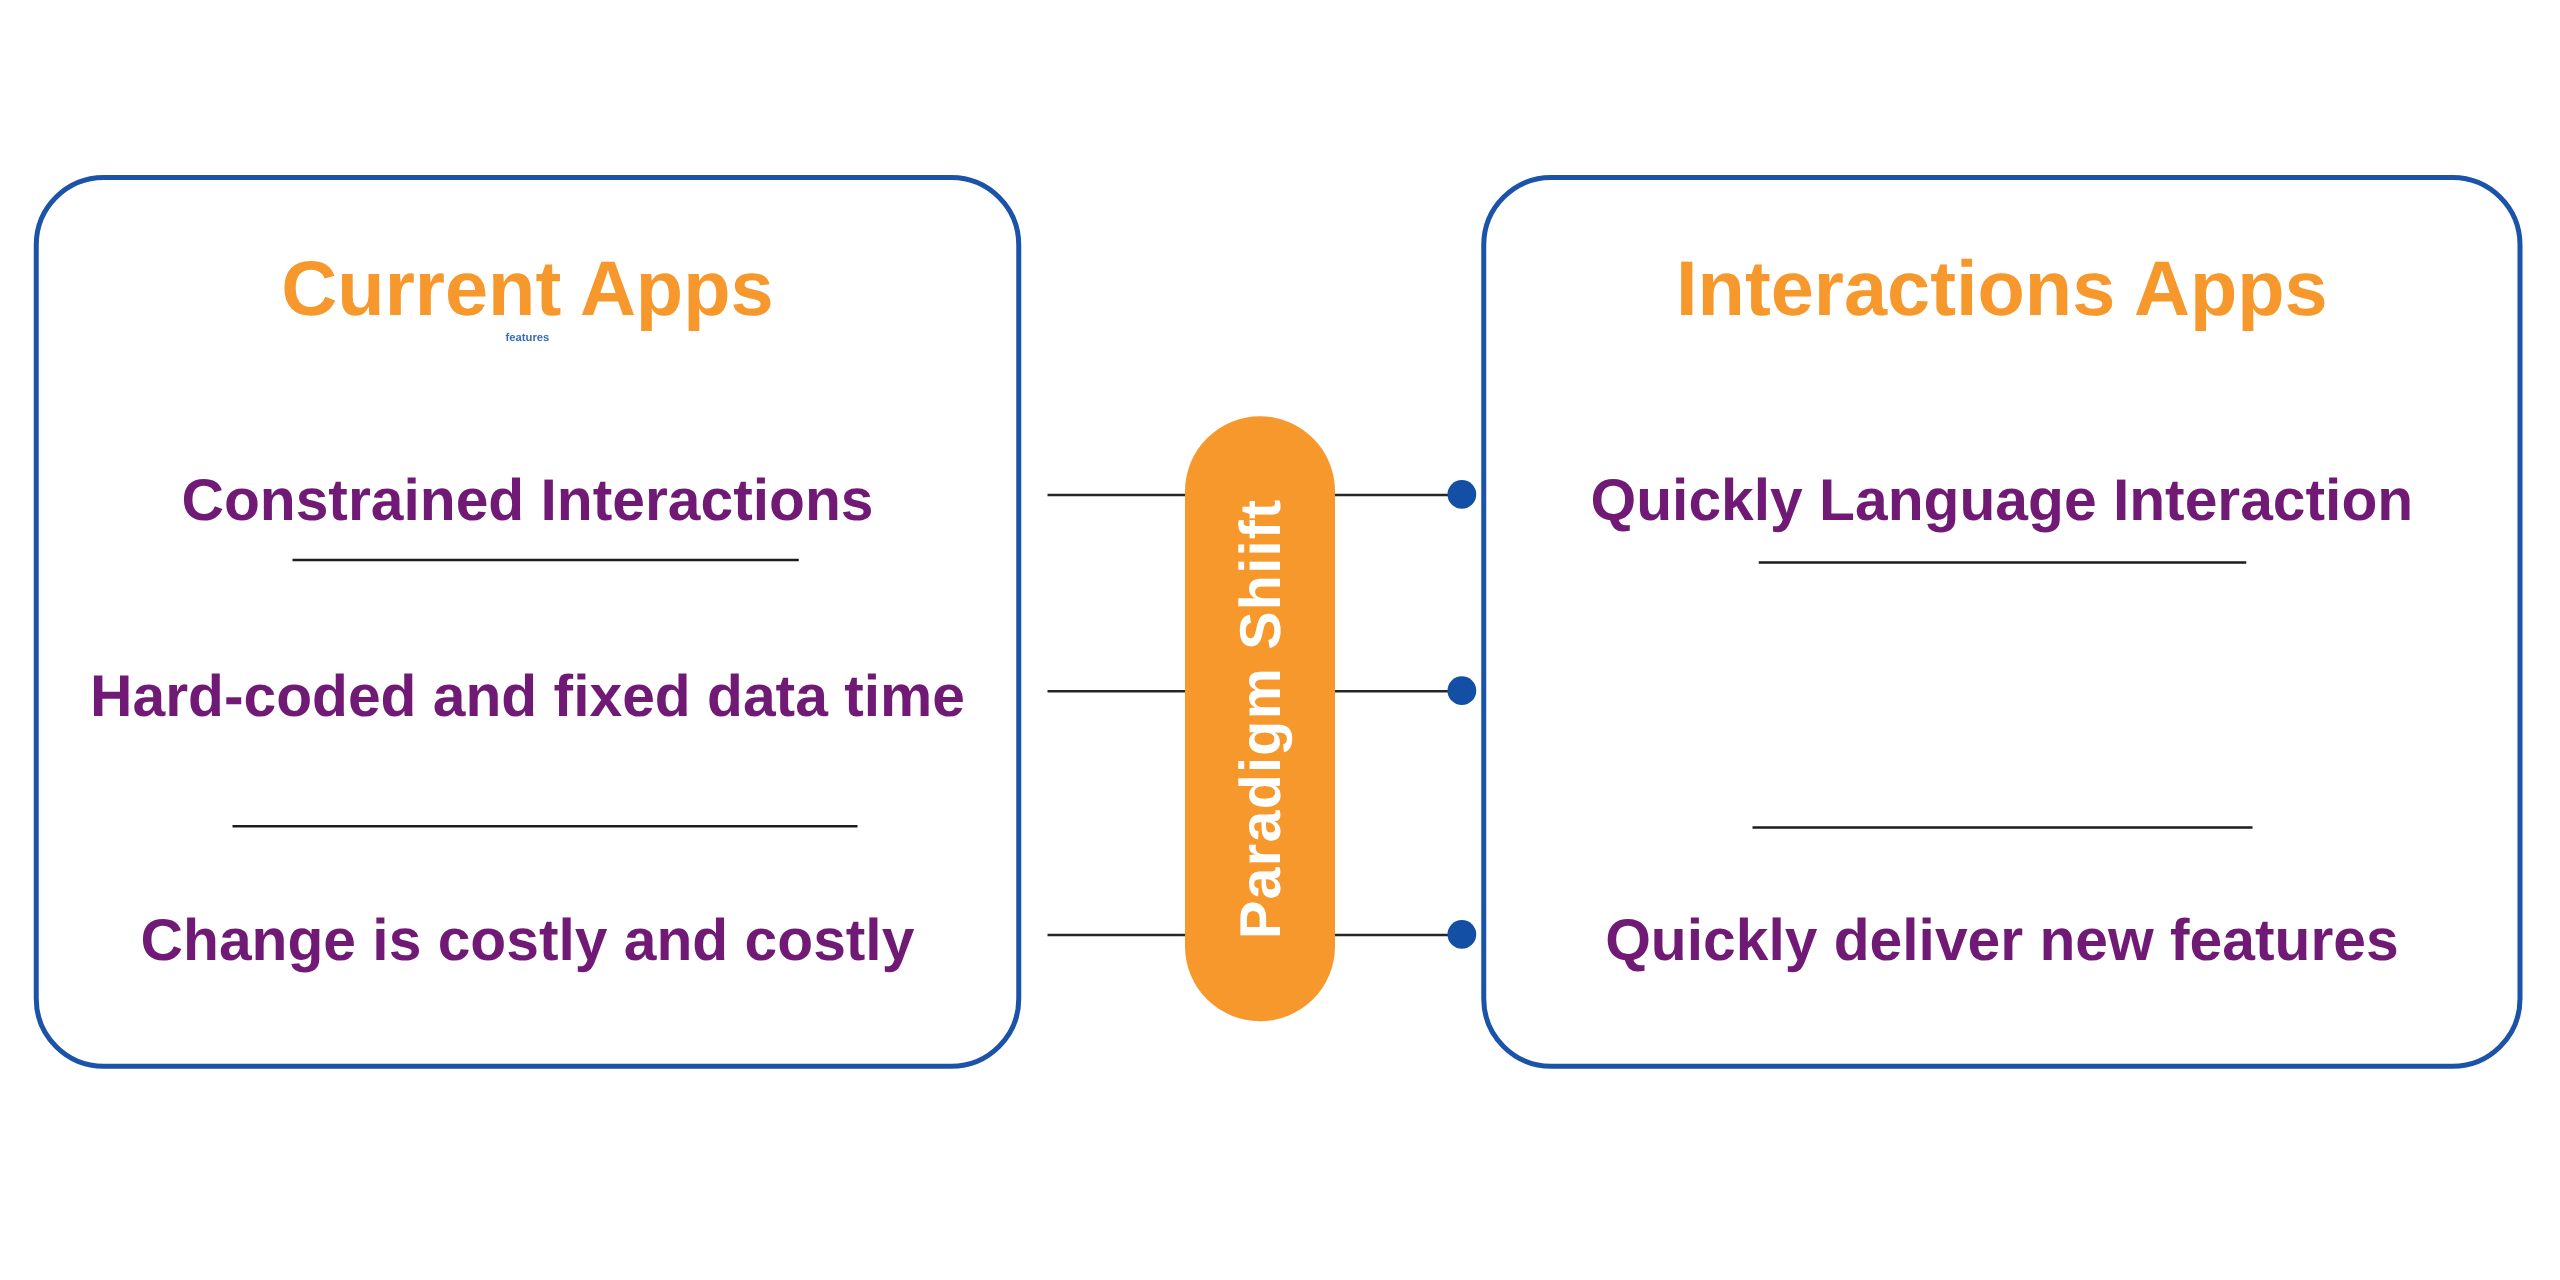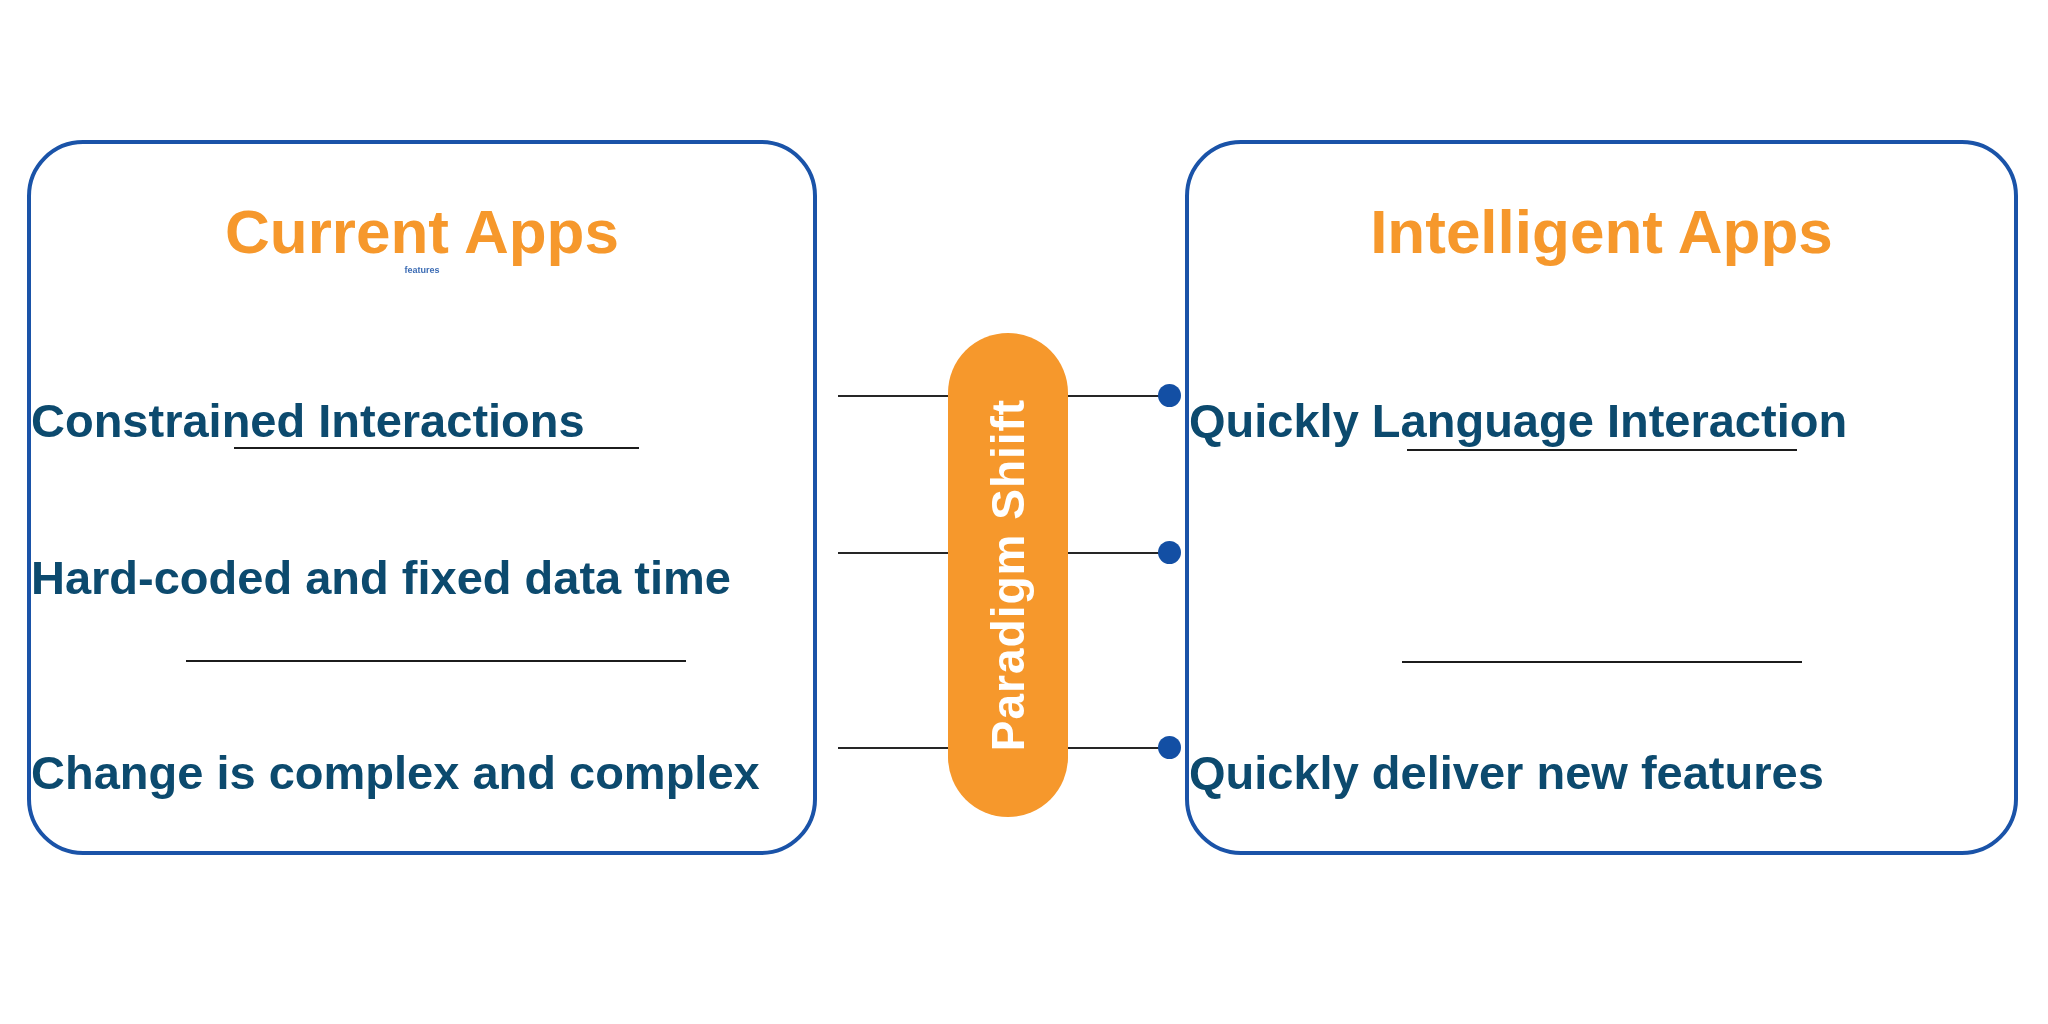--- a/index.html
+++ b/index.html
@@ -17,22 +17,22 @@
   .panel-title {
     position:absolute; top:52px; left:0; width:100%;
     text-align:center; font-size:62px; font-weight:700; color:#F6982C;
     letter-spacing:0px; white-space:nowrap;
   }
   .panel-caption {
     position:absolute; top:121px; left:0; width:100%;
     text-align:center; font-size:9px; font-weight:700; color:#3c6cb4;
   }
   .item {
-    position:absolute; left:0; width:100%; 
-    font-size:47px; font-weight:700; color:#0c4a6e; line-height:54px;margin-top:21px;
+    position:absolute; left:0; width:100%; text-align:center;
+    font-size:47px; font-weight:700; color:#701a75; line-height:54px;
   }
   .item.wrap2 { left:50%; transform:translateX(-50%); width:790px; }
   .divider {
     position:absolute; height:2px; background:#1c1c1c;
   }
   .connector {
     position:absolute; height:2px; background:#262626; left:838px; width:332px; z-index:1;
   }
   .dot {
     position:absolute; width:23px; height:23px; border-radius:50%;
@@ -65,29 +65,29 @@
   <div class="panel left">
     <div class="panel-title">Current Apps</div>
     <div class="panel-caption">features</div>
 
     <div class="item" style="top:229px;">Constrained Interactions</div>
     <div class="divider" style="top:303px; left:203px; width:405px;"></div>
 
     <div class="item" style="top:386px;">Hard-coded and fixed data time</div>
     <div class="divider" style="top:516px; left:155px; width:500px;"></div>
 
-    <div class="item" style="top:581px;">Change is complex and complex</div>
+    <div class="item" style="top:581px;">Change is costly and costly</div>
   </div>
 
   <div class="pill">
     <div class="pill-label">Paradigm Shiift</div>
   </div>
 
   <div class="panel right">
-    <div class="panel-title">Intelligent Apps</div>
+    <div class="panel-title">Interactions Apps</div>
 
     <div class="item" style="top:229px;">Quickly Language Interaction</div>
     <div class="divider" style="top:305px; left:218px; width:390px;"></div>
 
     <div class="divider" style="top:517px; left:213px; width:400px;"></div>
 
     <div class="item" style="top:581px;">Quickly deliver new features</div>
   </div>
 
 </div>

